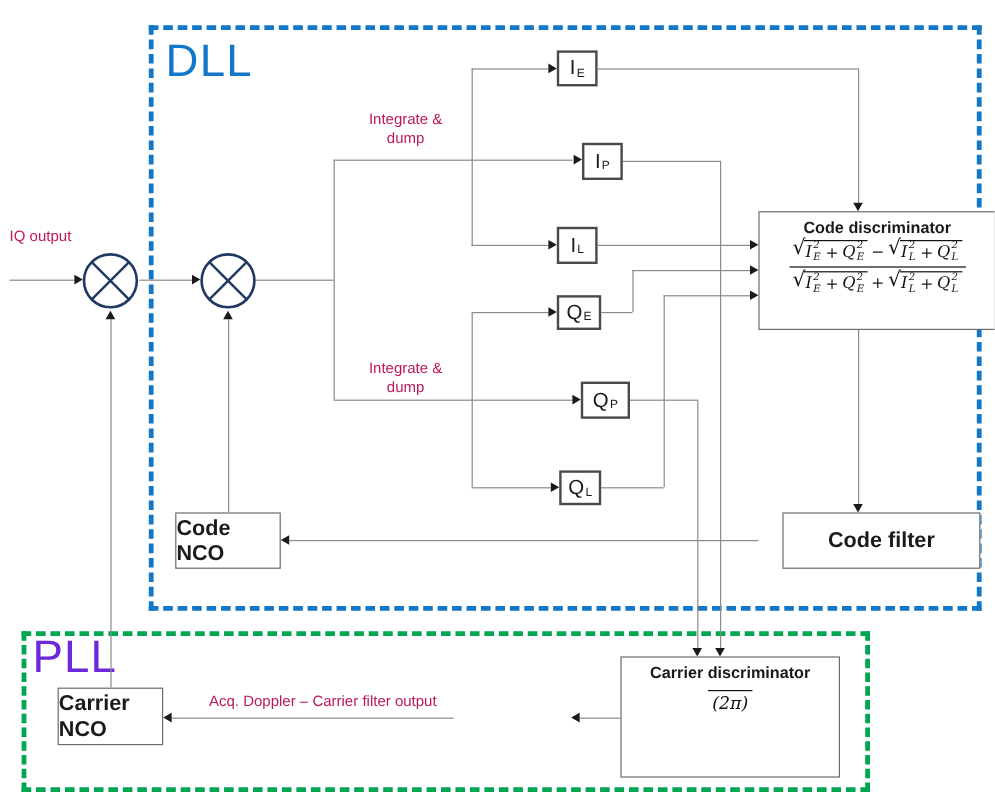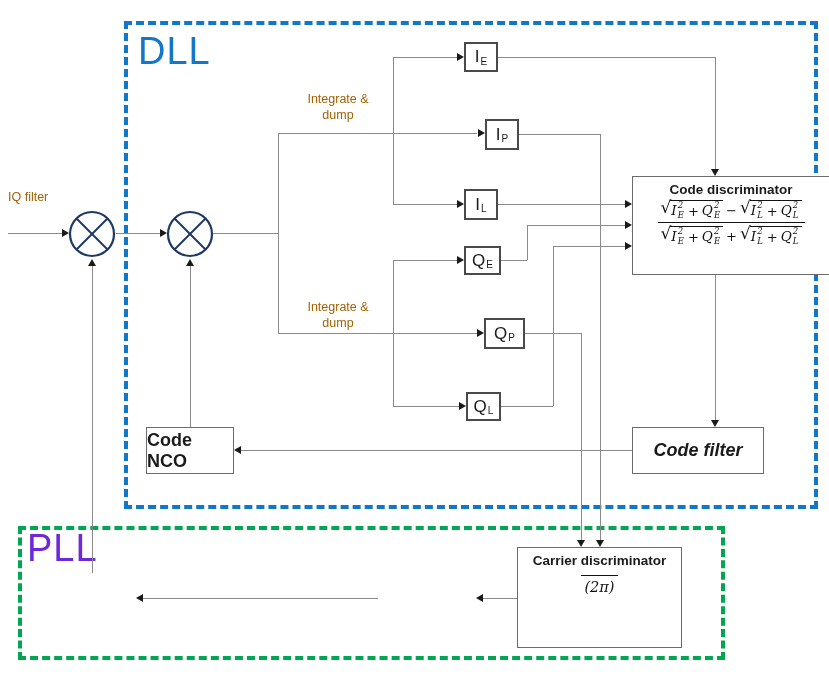--- a/index.html
+++ b/index.html
@@ -50,21 +50,21 @@
   .ifrac { display:inline-flex; flex-direction:column; align-items:center; }
   .ifrac .inum { font-size:11.5px; padding-bottom:1px; }
   .ifrac .iden { font-size:11.5px; border-top:1px solid #111; padding-top:1px; }
   .isub { font-size:8px; position:relative; top:2px; }
   .tpi { font-size:14.5px; }
 
   
   .mixer { position:absolute; }
 
   
-  .tlabel { position:absolute; font-size:12.5px; line-height:1.25; color:#a16207; }
+  .tlabel { position:absolute; font-size:12.5px; line-height:1.25; color:#be185d; }
   .center { text-align:center; }
 </style>
 </head>
 <body>
 
 <div class="canvas">
 
   <div class="grp dll-rect"></div>
   <div class="grp pll-rect"></div>
   <div class="grp-label dll-label">DLL</div>
@@ -245,39 +245,43 @@
               <span class="ss">
                 <span>2</span>
                 <span>L</span>
               </span>
             </span>
           </span>
       </div>
     </div>
   </div>
 
-  <div class="box" style="left:632px;top:427px;width:132px;height:47px;font-style:italic;">
+  <div class="box" style="left:652px;top:427px;width:165px;height:47px;">
     <span class="blabel">Code filter</span>
   </div>
   <div class="box" style="left:146px;top:427px;width:88px;height:47px;">
     <span class="blabel">Code NCO</span>
   </div>
 
-  <div class="box disc" style="left:517px;top:547px;width:165px;height:101px;">
+  <div class="box" style="left:48px;top:573px;width:88px;height:48px;">
+    <span class="blabel">Carrier NCO</span>
+  </div>
+  <div class="box disc" style="left:517px;top:547px;width:183px;height:101px;">
     <div class="disc-title">Carrier discriminator</div>
     <div class="formula cfrac" style="margin-top:4px;">
       <div class="den">
           <span class="tpi">(2π)</span>
         </div>
     </div>
   </div>
 
-  <div class="tlabel" style="left:8px;top:190px;">IQ filter</div>
+  <div class="tlabel" style="left:8px;top:190px;">IQ output</div>
   <div class="tlabel center" style="left:288px;top:92px;width:100px;">
     <div>Integrate &amp;</div>
     <div>dump</div>
   </div>
   <div class="tlabel center" style="left:288px;top:300px;width:100px;">
     <div>Integrate &amp;</div>
     <div>dump</div>
   </div>
+  <div class="tlabel center" style="left:119px;top:577px;width:300px;">Acq. Doppler – Carrier filter output</div>
 
 </div>
 
 </body></html>

